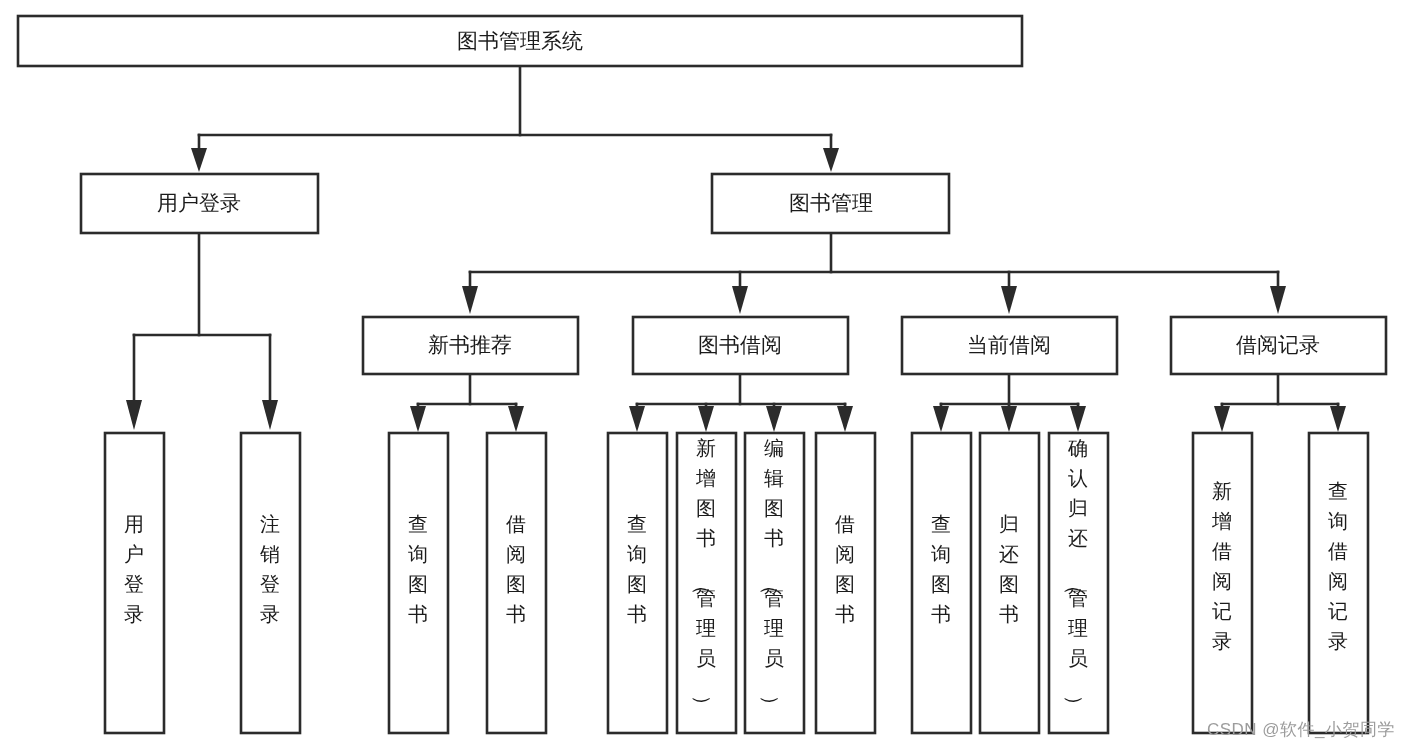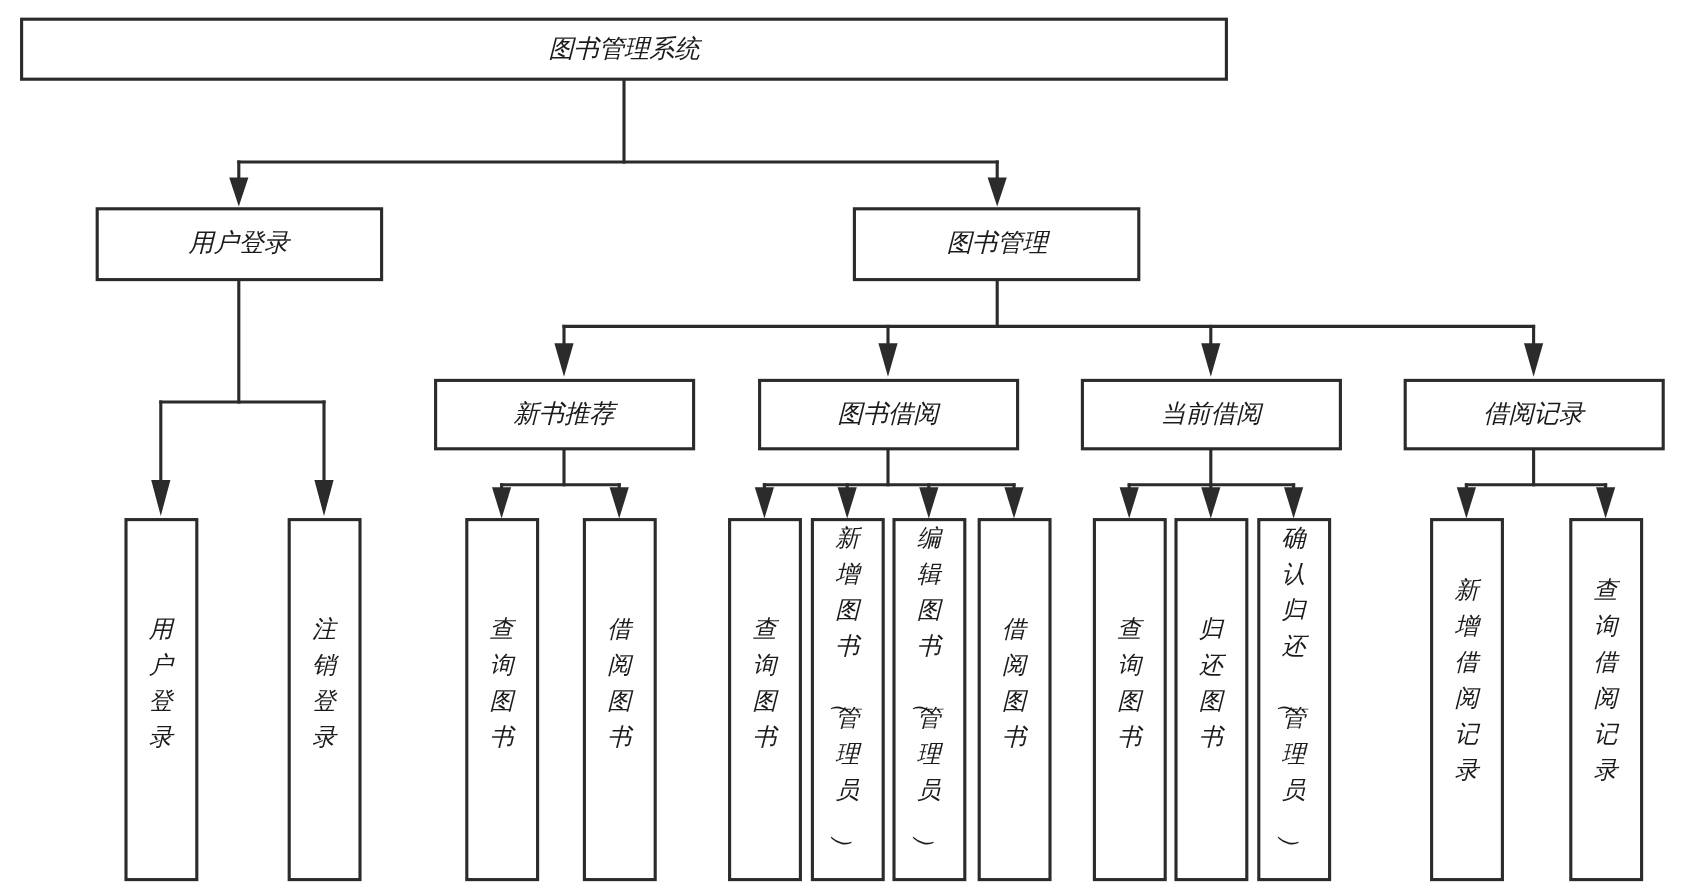--- a/index.html
+++ b/index.html
@@ -9,21 +9,20 @@
   }
   body {
     font-family: "Liberation Sans", "DejaVu Sans", sans-serif;
   }
   #diagram-root {
     position: relative;
     width: 1405px;
     height: 747px;
     background: #ffffff;
     overflow: hidden;
-    font-style: italic;
   }
   svg#flow {
     position: absolute;
     left: 0;
     top: 0;
     width: 1405px;
     height: 747px;
     display: block;
   }
   .node-rect {
@@ -230,14 +229,15 @@
       <text class="node-label-v" x="1222" y="498"><tspan x="1222" y="498">新</tspan><tspan x="1222" y="528">增</tspan><tspan x="1222" y="558">借</tspan><tspan x="1222" y="588">阅</tspan><tspan x="1222" y="618">记</tspan><tspan x="1222" y="648">录</tspan></text>
     </g>
 
     <g>
       <rect class="node-rect" x="1309" y="433" width="59" height="300"></rect>
       <text class="node-label-v" x="1338" y="498"><tspan x="1338" y="498">查</tspan><tspan x="1338" y="528">询</tspan><tspan x="1338" y="558">借</tspan><tspan x="1338" y="588">阅</tspan><tspan x="1338" y="618">记</tspan><tspan x="1338" y="648">录</tspan></text>
     </g>
 
   </svg>
 
+  <div class="watermark">CSDN @软件_小贺同学</div>
 
 </div>
 
 </body></html>

